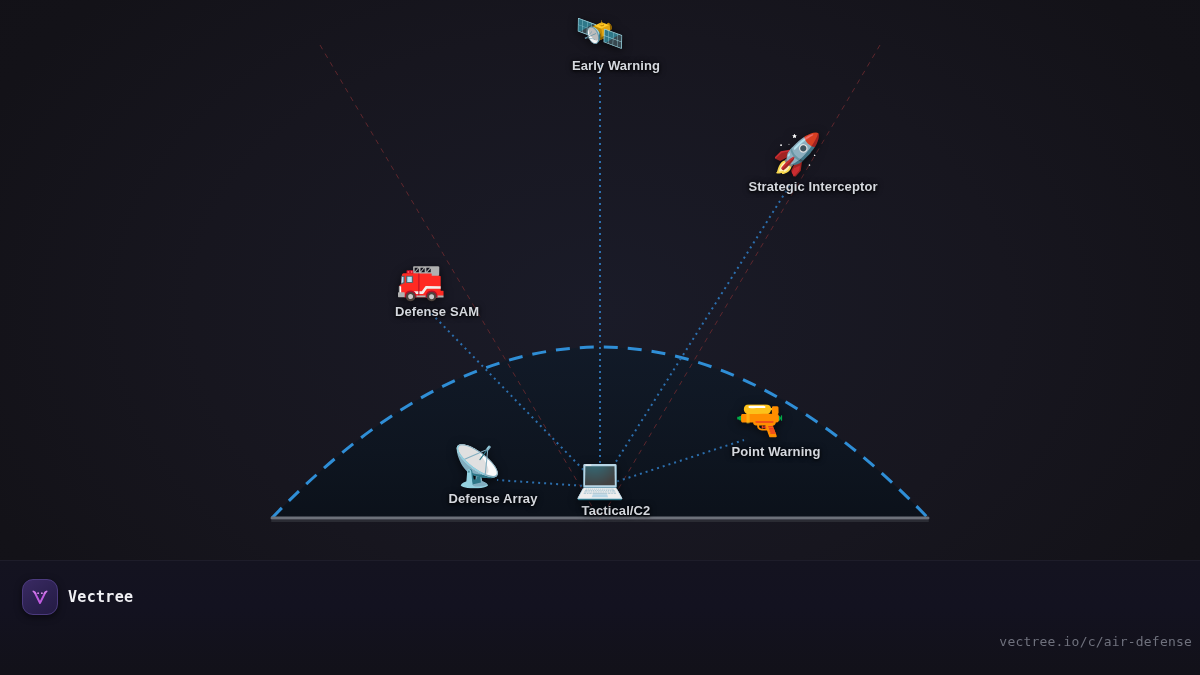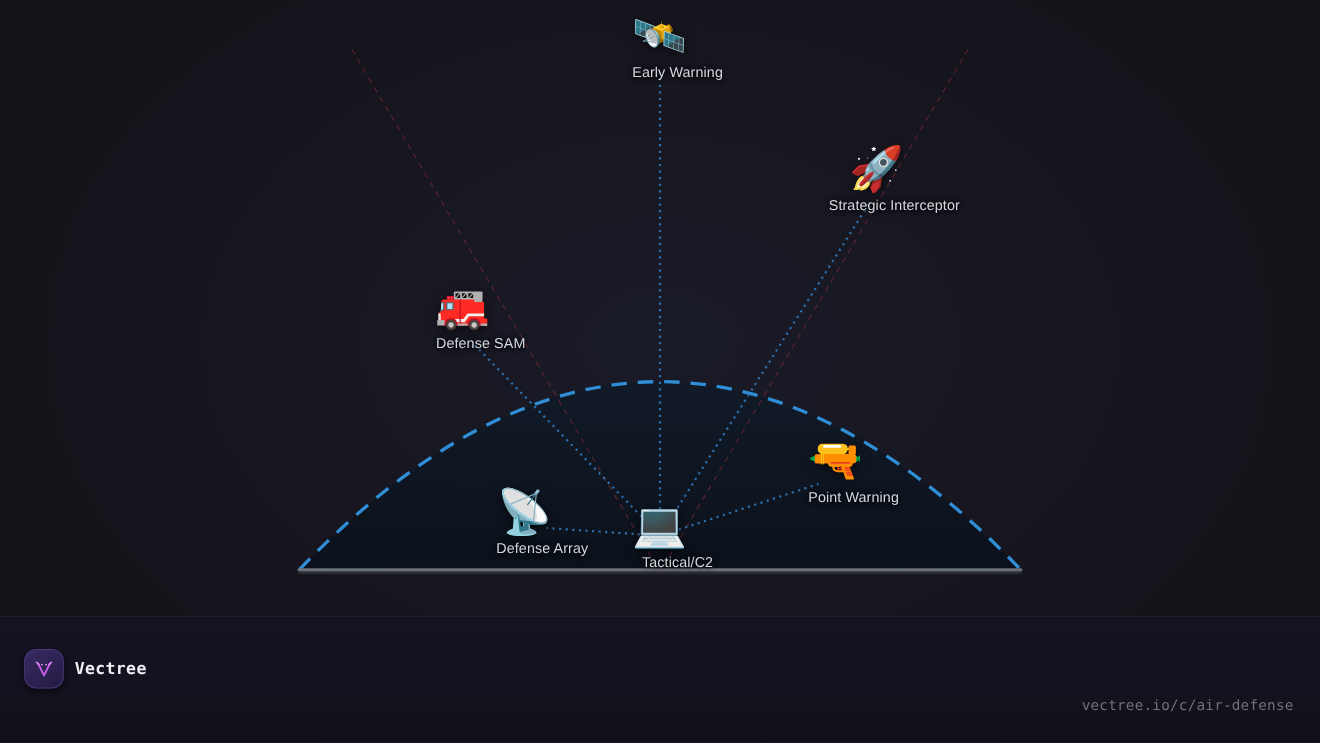--- a/index.html
+++ b/index.html
@@ -52,21 +52,21 @@
     line-height: 44px;
     height: 44px;
     display: block;
     text-align: center;
     filter: drop-shadow(0 2px 5px rgba(0,0,0,0.6));
   }
 
   .node-label {
     margin-top: 3px;
     font-size: 13px;
-    font-weight: normal;
+    font-weight: bold;
     color: #d5d8de;
     text-align: right;
     white-space: nowrap;
     text-shadow: 0 1px 3px rgba(0,0,0,0.95), 0 0 6px rgba(0,0,0,0.8);
     letter-spacing: 0.1px;
     padding-left: 32px;
   }
 
   
   #footer {
@@ -75,21 +75,21 @@
     bottom: 0;
     width: 1200px;
     height: 115px;
     background: linear-gradient(180deg, #141320 0%, #131220 40%, #121119 100%);
     border-top: 1px solid #1e1d2a;
   }
 
   #brand-row {
     position: absolute;
     left: 22px;
-    top: 29px;
+    top: 18px;
     display: flex;
     align-items: center;
     gap: 10px;
   }
 
   #brand-logo {
     width: 36px;
     height: 36px;
     border-radius: 11px;
     background: linear-gradient(145deg, #3a2a63 0%, #2c2150 55%, #241b43 100%);
@@ -115,21 +115,21 @@
     font-family: "DejaVu Sans Mono", "Liberation Mono", monospace;
     font-size: 37px;
     font-weight: bold;
     color: #ffffff;
     letter-spacing: 1.2px;
     line-height: 44px;
   }
 
   #footer-url {
     position: absolute;
-    right: 24px;
+    right: 8px;
     bottom: 26px;
     font-family: "DejaVu Sans Mono", "Liberation Mono", monospace;
     font-size: 13px;
     color: #6f717d;
     letter-spacing: 0.2px;
   }
 </style>
 </head>
 <body>
 

